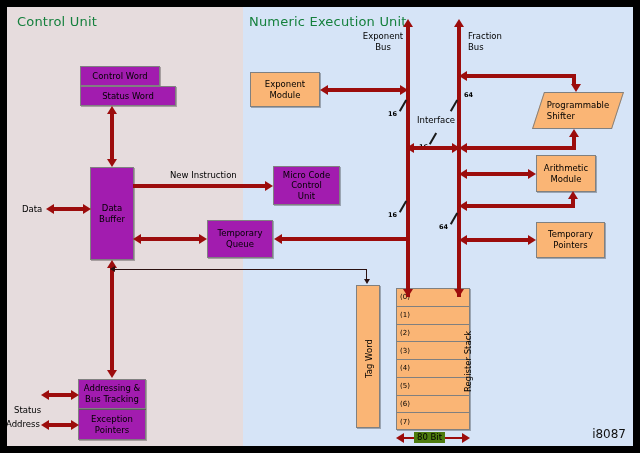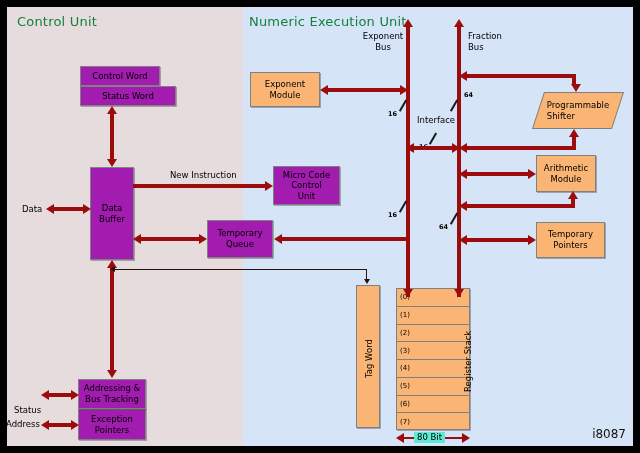--- a/index.html
+++ b/index.html
@@ -168,21 +168,21 @@
     <div class="reg-row">(4)</div>
     <div class="reg-row">(5)</div>
     <div class="reg-row">(6)</div>
     <div class="reg-row">(7)</div>
   </div>
   <div class="vtext" style="left:463px;top:392px;">Register Stack</div>
 
   <div class="hline" style="left:402px;top:437px;width:62px;height:2px;"></div>
   <div class="arrow ar-l" style="left:396px;top:433px;"></div>
   <div class="arrow ar-r" style="left:462px;top:433px;"></div>
-  <div class="lbl" style="left:414px;top:432px;background:#5eead4;padding:0 3px;">80 Bit</div>
+  <div class="lbl" style="left:414px;top:432px;background:#4d7c0f;padding:0 3px;">80 Bit</div>
 
   <div class="lbl c" style="left:358px;top:31px;white-space:pre-line;text-align:center;width:50px;">Exponent
 Bus</div>
   <div class="lbl c" style="left:468px;top:31px;white-space:pre-line;text-align:left;width:50px;">Fraction
 Bus</div>
   <div class="lbl" style="left:417px;top:115px;">Interface</div>
 
   <div class="vline" style="left:406px;top:27px;width:4px;height:270px;"></div>
   <div class="arrow ar-u" style="left:402.5px;top:19px;"></div>
   <div class="arrow ar-d" style="left:402.5px;top:289px;"></div>

